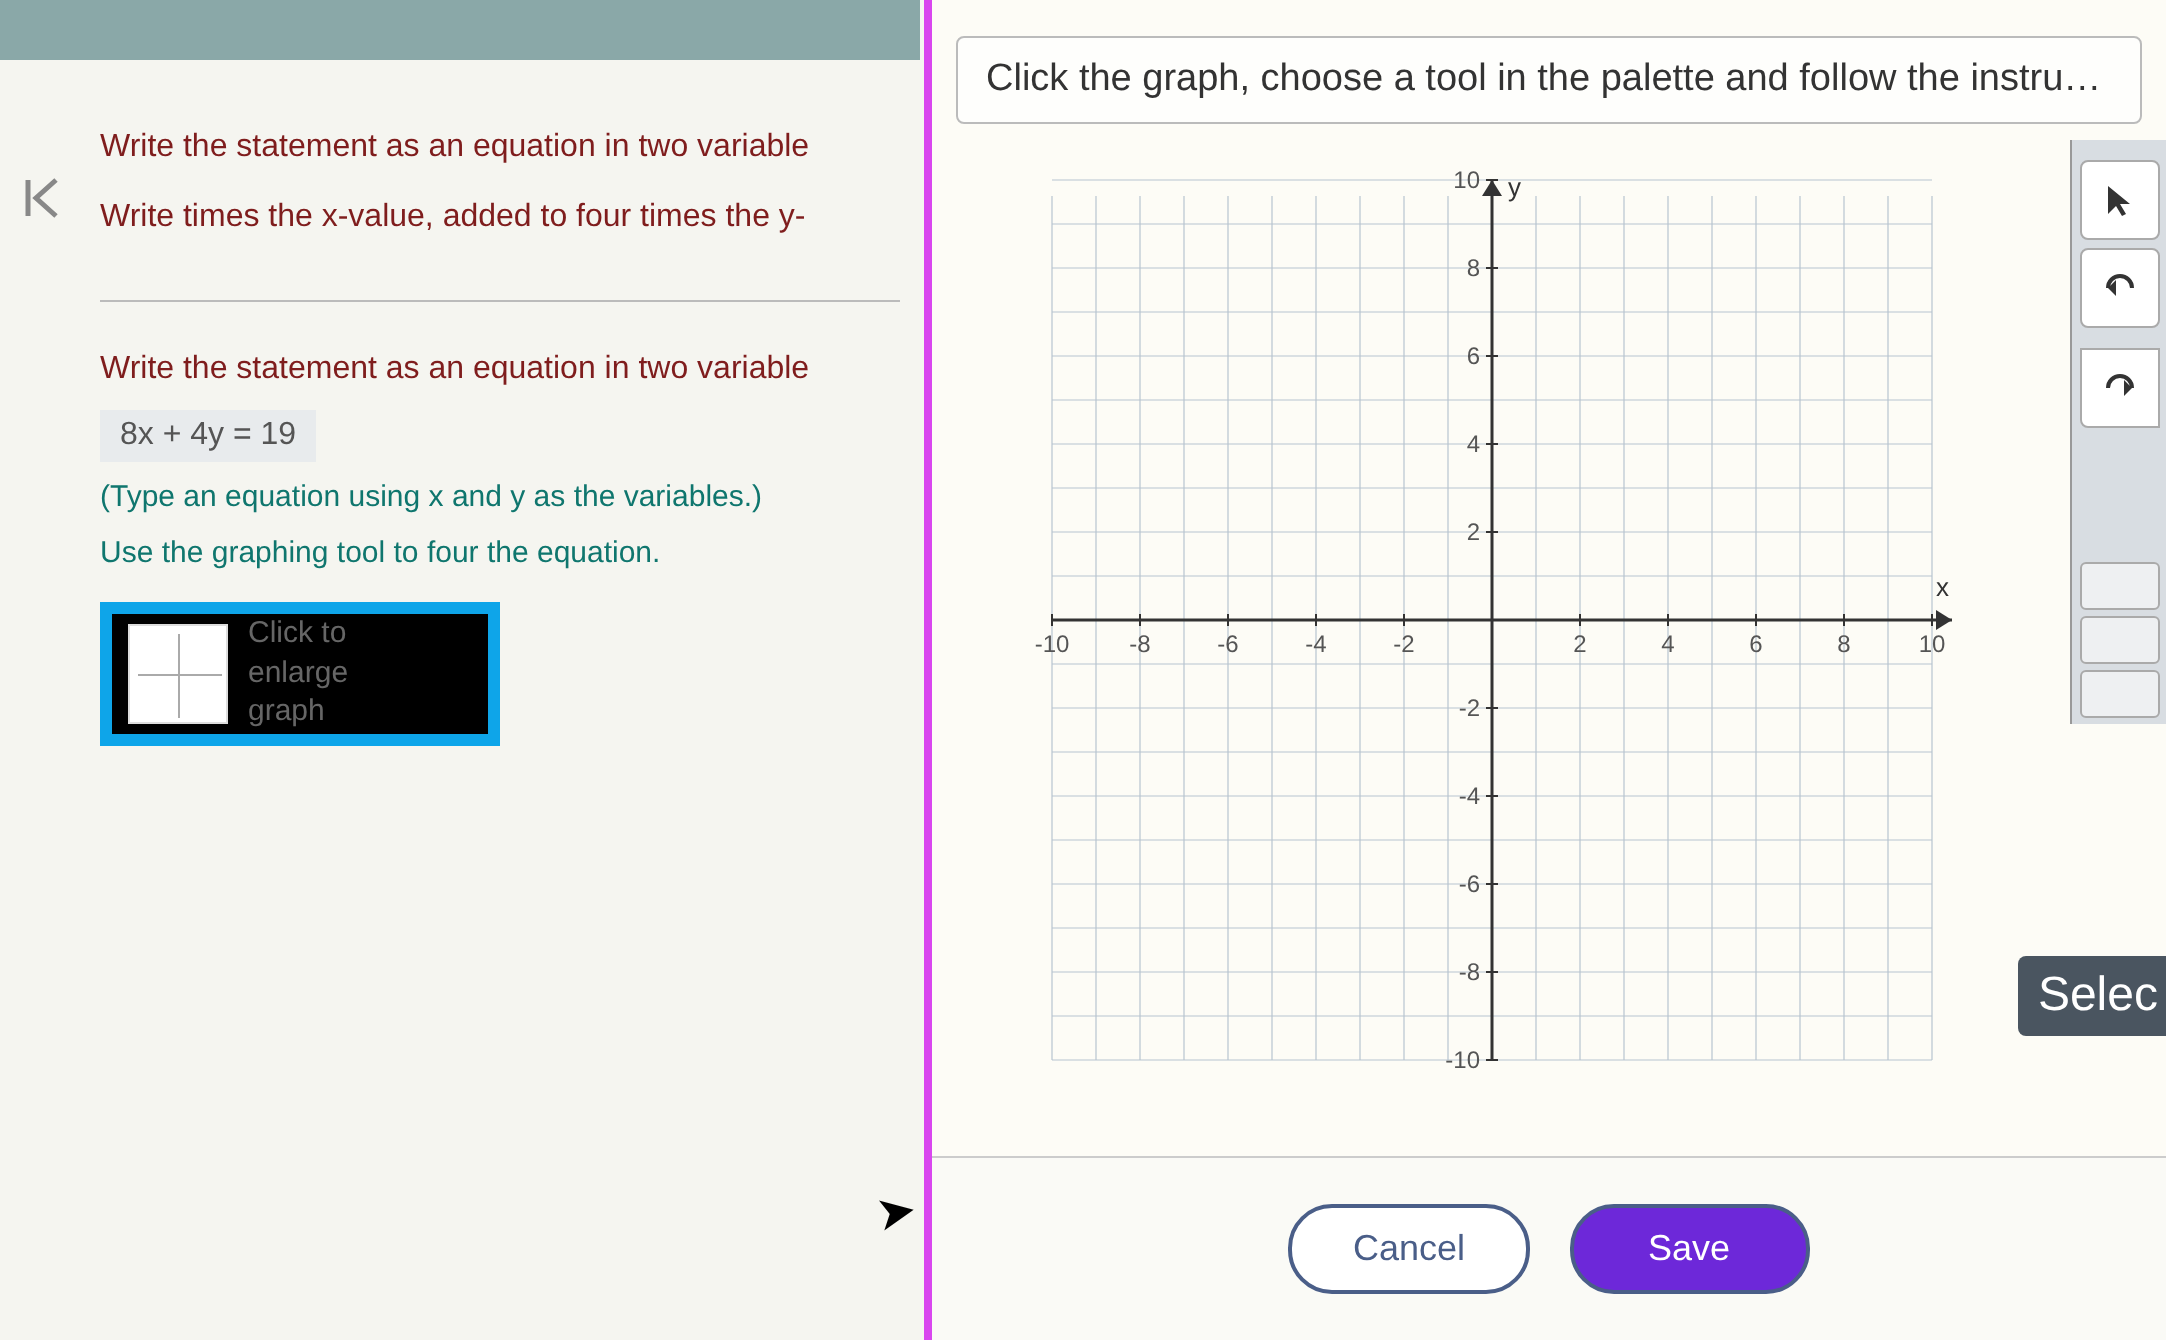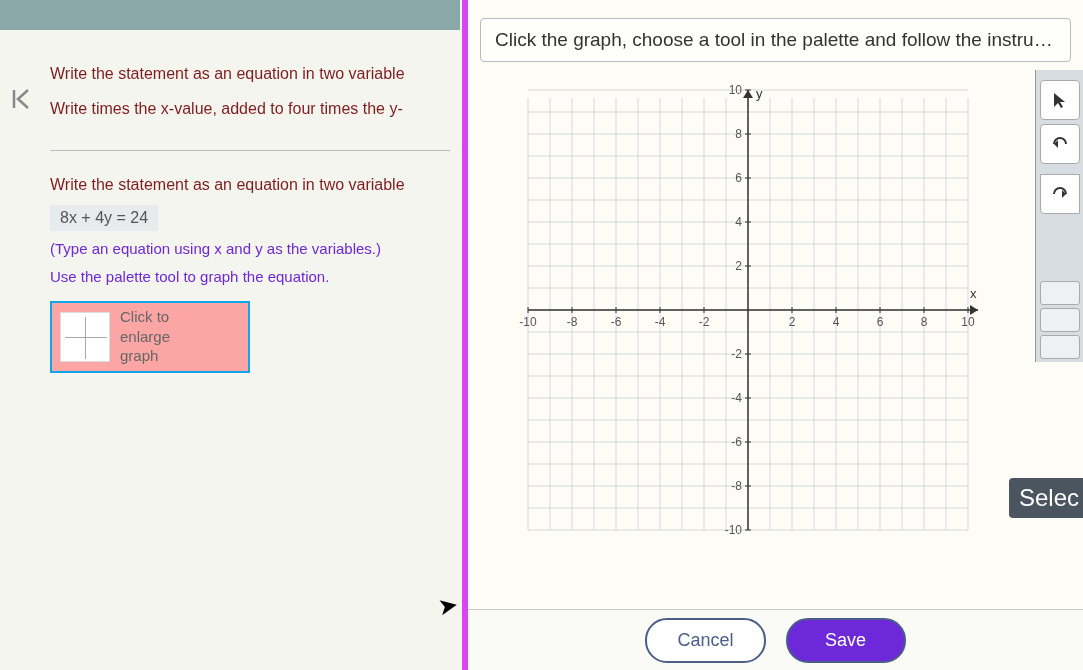--- a/index.html
+++ b/index.html
@@ -41,25 +41,25 @@
       width: 400px;
     }
     .answer-box {
       background: #e8ebed;
       display: inline-block;
       padding: 4px 10px;
       margin: 6px 0;
       font-size: 16px;
       color: #555;
     }
-    .hint { font-size: 15px; color: #6d28d9; line-height: 1.6; }
+    .hint { font-size: 15px; color: #0f766e; line-height: 1.6; }
     .enlarge-box {
       margin-top: 12px;
-      border: 2px solid #0ea5e9;
-      background: #fca5a5;
+      border: 6px solid #0ea5e9;
+      background: #000000;
       width: 200px; height: 72px;
       display: flex;
       align-items: center;
       padding: 8px;
       cursor: pointer;
     }
     .enlarge-thumb {
       width: 50px; height: 50px;
       background: #fff;
       border: 1px solid #ddd;
@@ -71,21 +71,21 @@
     }
     .enlarge-thumb::before { left:24px; top:4px; width:1px; height:42px; }
     .enlarge-thumb::after { top:24px; left:4px; height:1px; width:42px; }
     .enlarge-label { font-size: 15px; color:#666; line-height:1.3; }
 
     .right-panel {
       position: absolute;
       top: 0; left: 462px;
       width: 621px; height: 670px;
       background: #fdfcf6;
-      border-left: 6px solid #d946ef;
+      border-left: 4px solid #d946ef;
     }
     .instruction-bar {
       margin: 18px 12px 8px 12px;
       border: 1px solid #bbb;
       border-radius: 4px;
       padding: 10px 14px;
       font-size: 19px;
       color: #333;
       background: #fefefc;
       white-space: nowrap;
@@ -132,21 +132,21 @@
       right: 0; top: 478px;
       background: #4a5560;
       color: #fff;
       font-size: 24px;
       padding: 6px 4px 6px 10px;
       border-radius: 4px 0 0 4px;
     }
     .bottom-bar {
       position: absolute;
       bottom: 0; left: 0; right: 0;
-      height: 61px;
+      height: 92px;
       border-top: 1px solid #ccc;
       background: #fafaf6;
       display: flex;
       align-items: center;
       justify-content: center;
       gap: 20px;
     }
     .btn {
       padding: 10px 30px;
       border-radius: 22px;
@@ -184,23 +184,23 @@
     <line x1="4" y1="4" x2="4" y2="22" stroke="#888" stroke-width="2.5"></line>
     <polyline points="18,4 8,13 18,22" fill="none" stroke="#888" stroke-width="2.5"></polyline>
   </svg>
 </div>
 
 <div class="left-panel">
   <div class="q-text">Write the statement as an equation in two variable</div>
   <div class="q-text" style="margin-top:8px">Write times the x-value, added to four times the y-</div>
   <div class="divider"></div>
   <div class="q-text">Write the statement as an equation in two variable</div>
-  <div class="answer-box">8x + 4y = 24</div>
+  <div class="answer-box">8x + 4y = 19</div>
   <div class="hint">(Type an equation using x and y as the variables.)</div>
-  <div class="hint" style="margin-top:4px">Use the palette tool to graph the equation.</div>
+  <div class="hint" style="margin-top:4px">Use the graphing tool to four the equation.</div>
   <div class="enlarge-box">
     <div class="enlarge-thumb"></div>
     <div class="enlarge-label" style="white-space:pre-line">Click to
 enlarge
 graph</div>
   </div>
 </div>
 
 <div class="right-panel">
   <div class="instruction-bar">Click the graph, choose a tool in the palette and follow the instru…</div>

